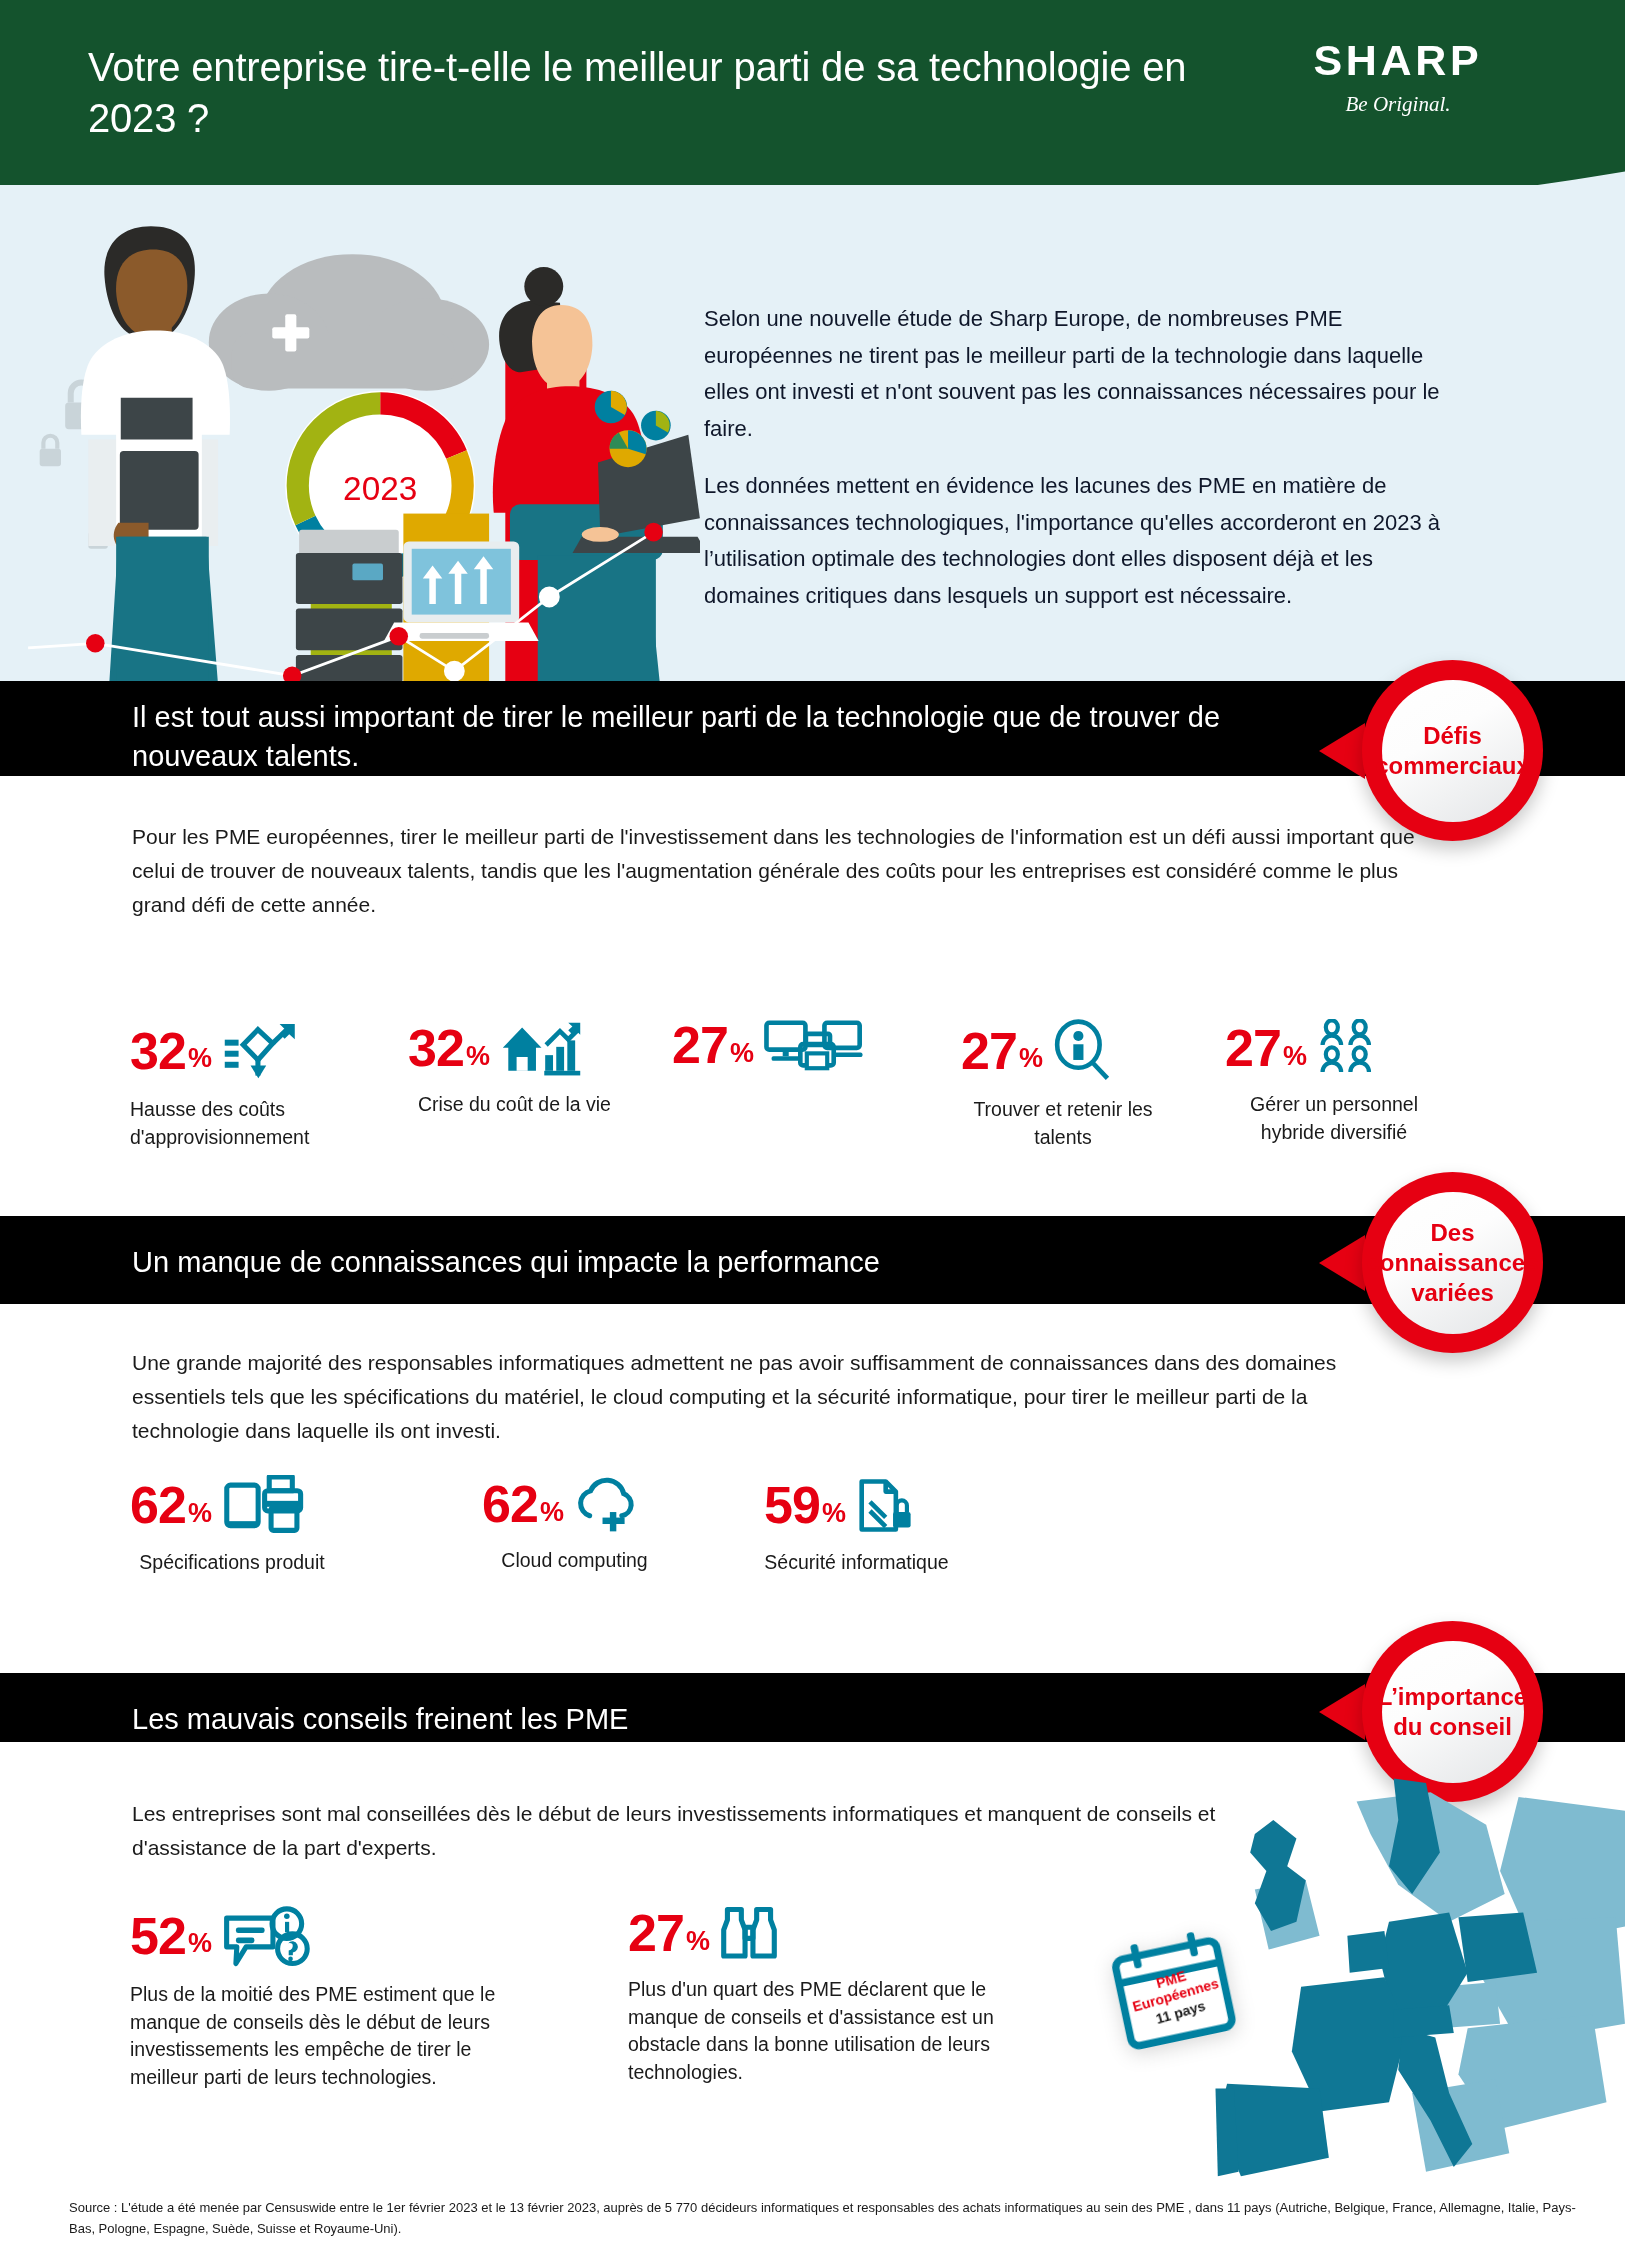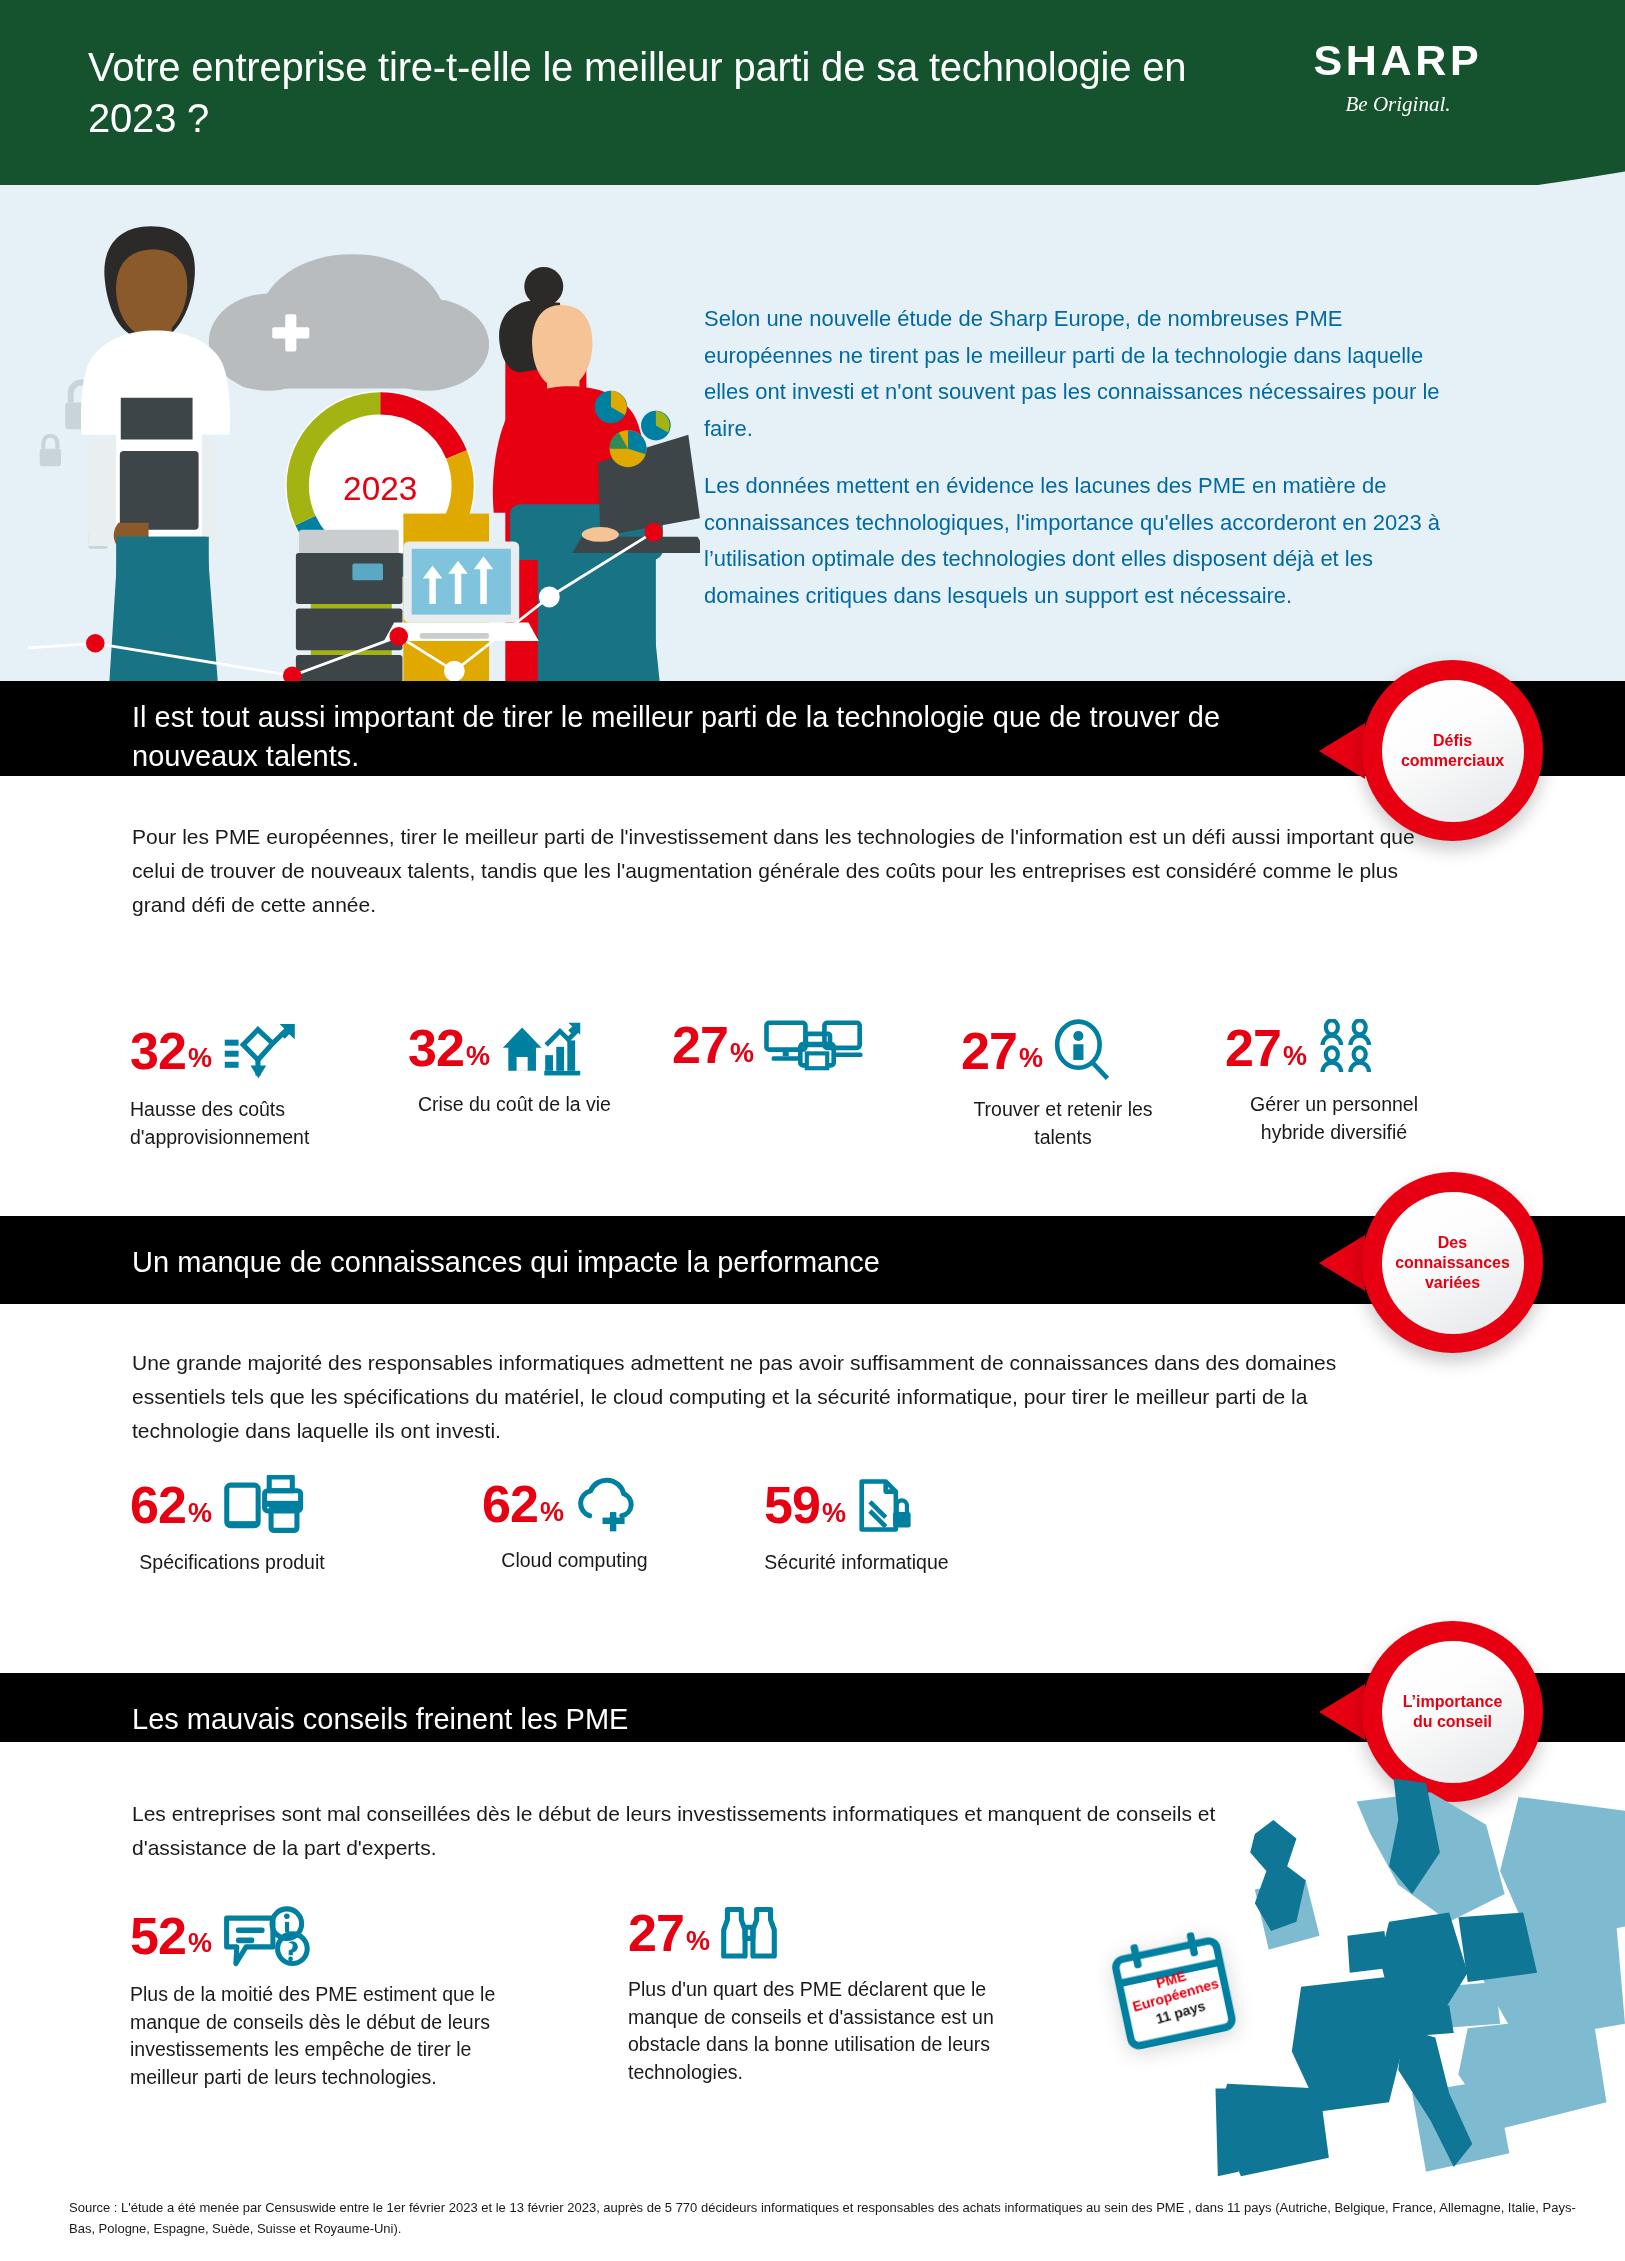--- a/index.html
+++ b/index.html
@@ -37,21 +37,21 @@
   }
 
   
   .hero {
     position:absolute; left:0; top:185px; width:1625px; height:500px;
     background:#E5F1F7;
   }
   .hero-art { position:absolute; left:28px; top:-4.6px; width:672px; height:505px; }
   .intro {
     position:absolute; left:704px; top:116px; width:741px;
-    font-size:22px; line-height:1.66; color:#0369a1;
+    font-size:22px; line-height:1.66; color:#0f172a;
   }
   .intro p + p { margin-top:21px; }
 
   
   .banner {
     position:absolute; left:0; width:1625px; background:#000000;
   }
   .banner-text {
     position:absolute; left:132px; color:#fff; font-size:29px;
     line-height:1.34; font-weight:400; width:1158px;
@@ -66,21 +66,21 @@
     background:#E60012;
     box-shadow:0 8.3px 18.5px rgba(0,0,0,0.22);
   }
   .badge .inner {
     position:absolute; left:19.5px; top:19.5px; right:19.5px; bottom:19.5px;
     border-radius:50%;
     background:linear-gradient(150deg,#ffffff 0%,#fdfdfd 40%,#e3e5e7 100%);
     display:flex; align-items:center; justify-content:center;
   }
   .badge .bl {
-    color:#E60012; font-size:16px; font-weight:bold; line-height:1.25;
+    color:#E60012; font-size:24px; font-weight:bold; line-height:1.25;
     text-align:center; padding:0 11px;
   }
   .badge .pointer {
     position:absolute; left:-43px; top:63px; width:0; height:0;
     border-top:28px solid transparent;
     border-bottom:28px solid transparent;
     border-right:46px solid #E60012;
   }
 
   

